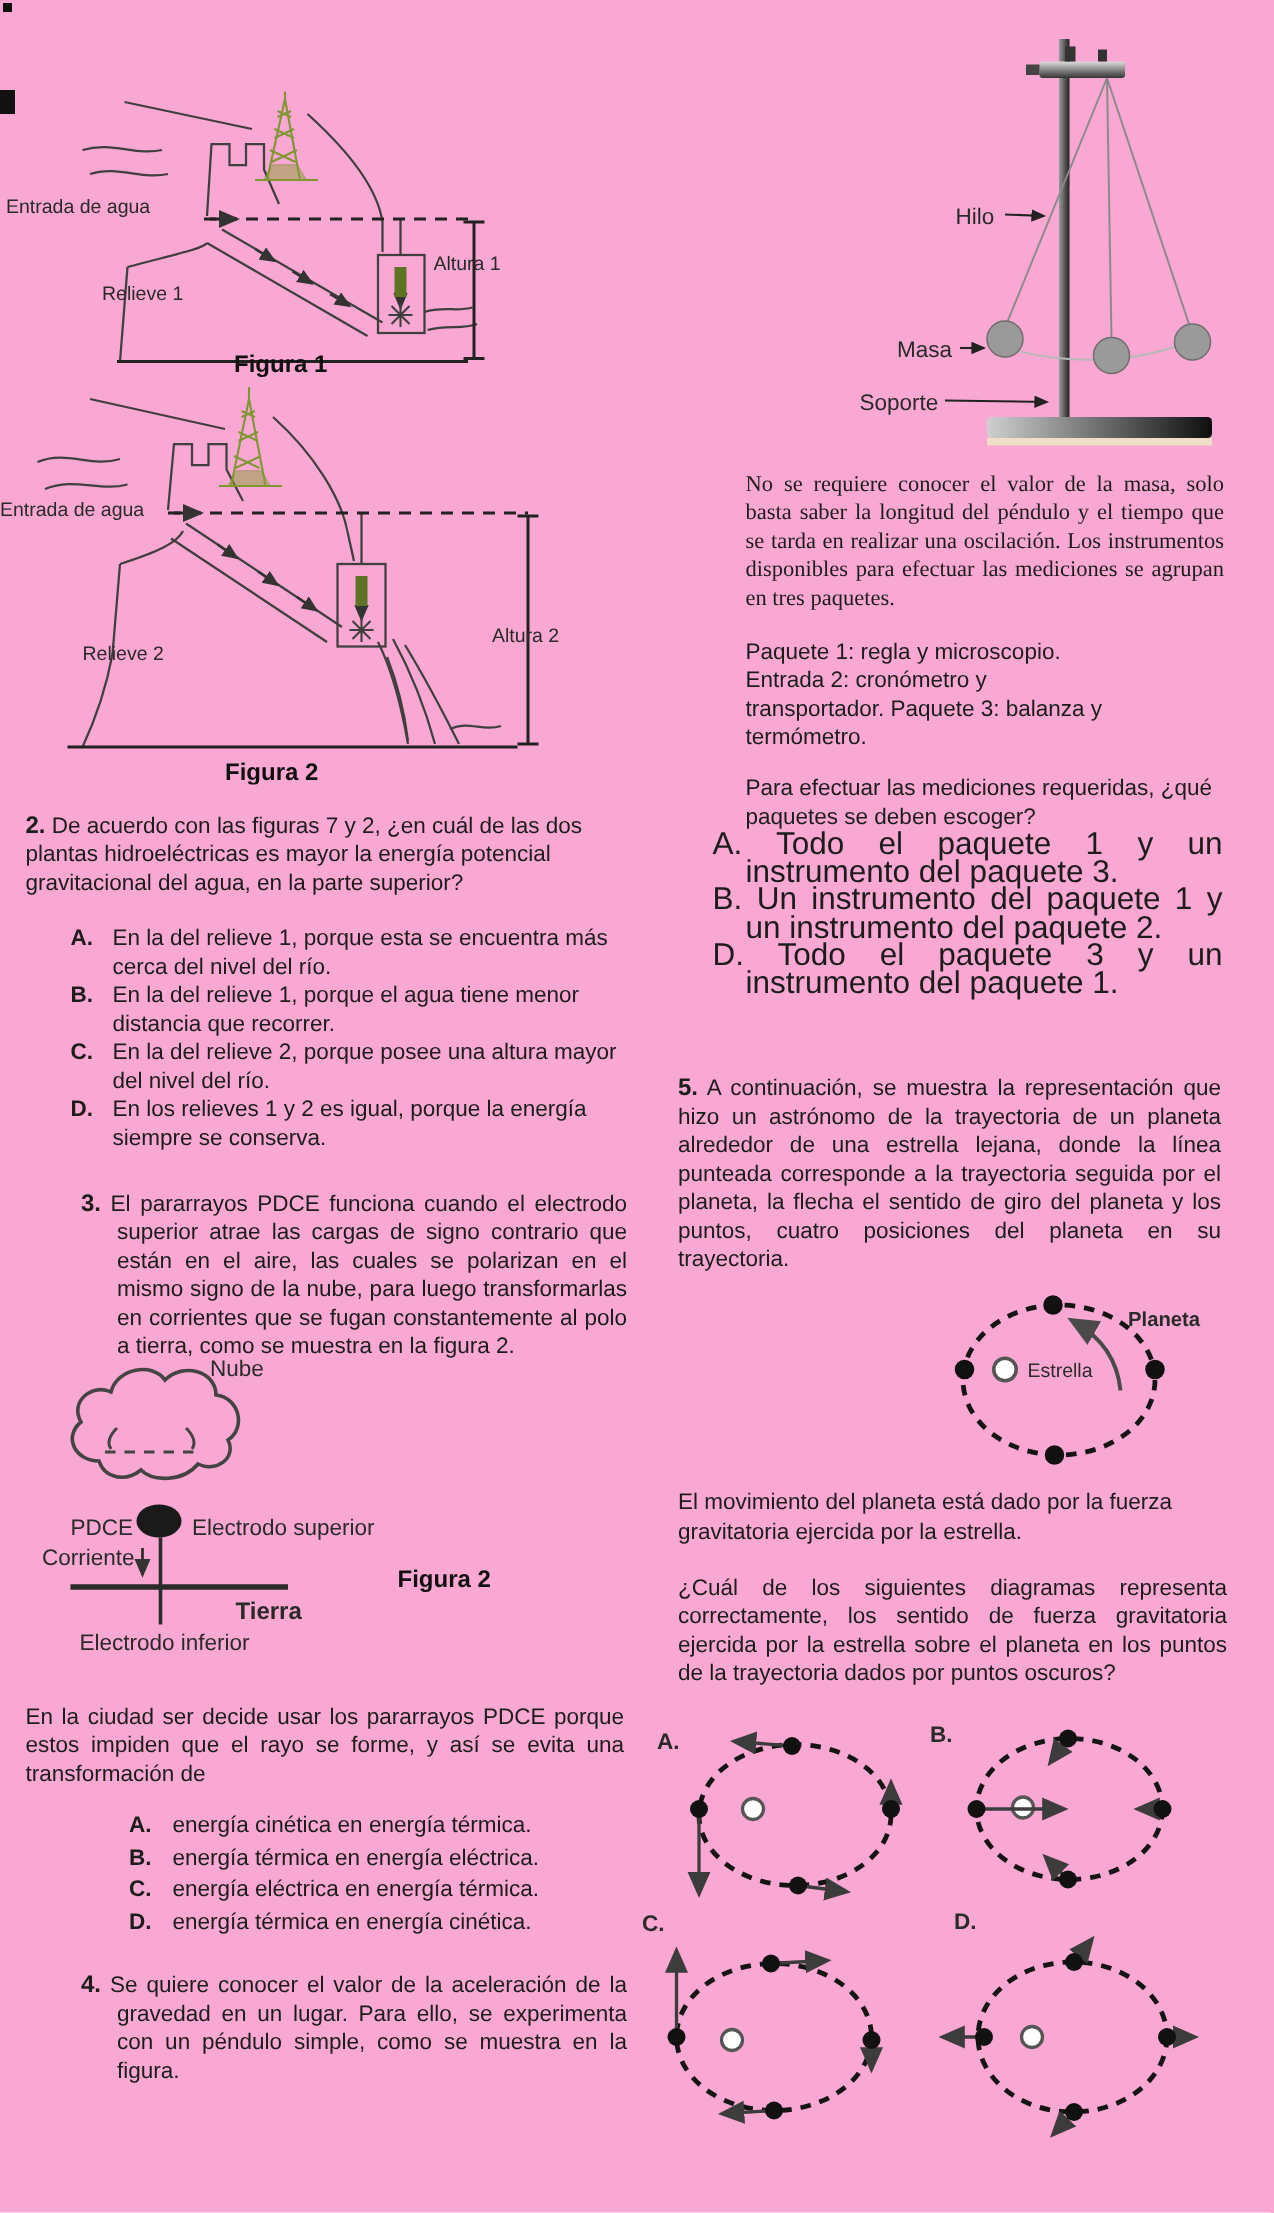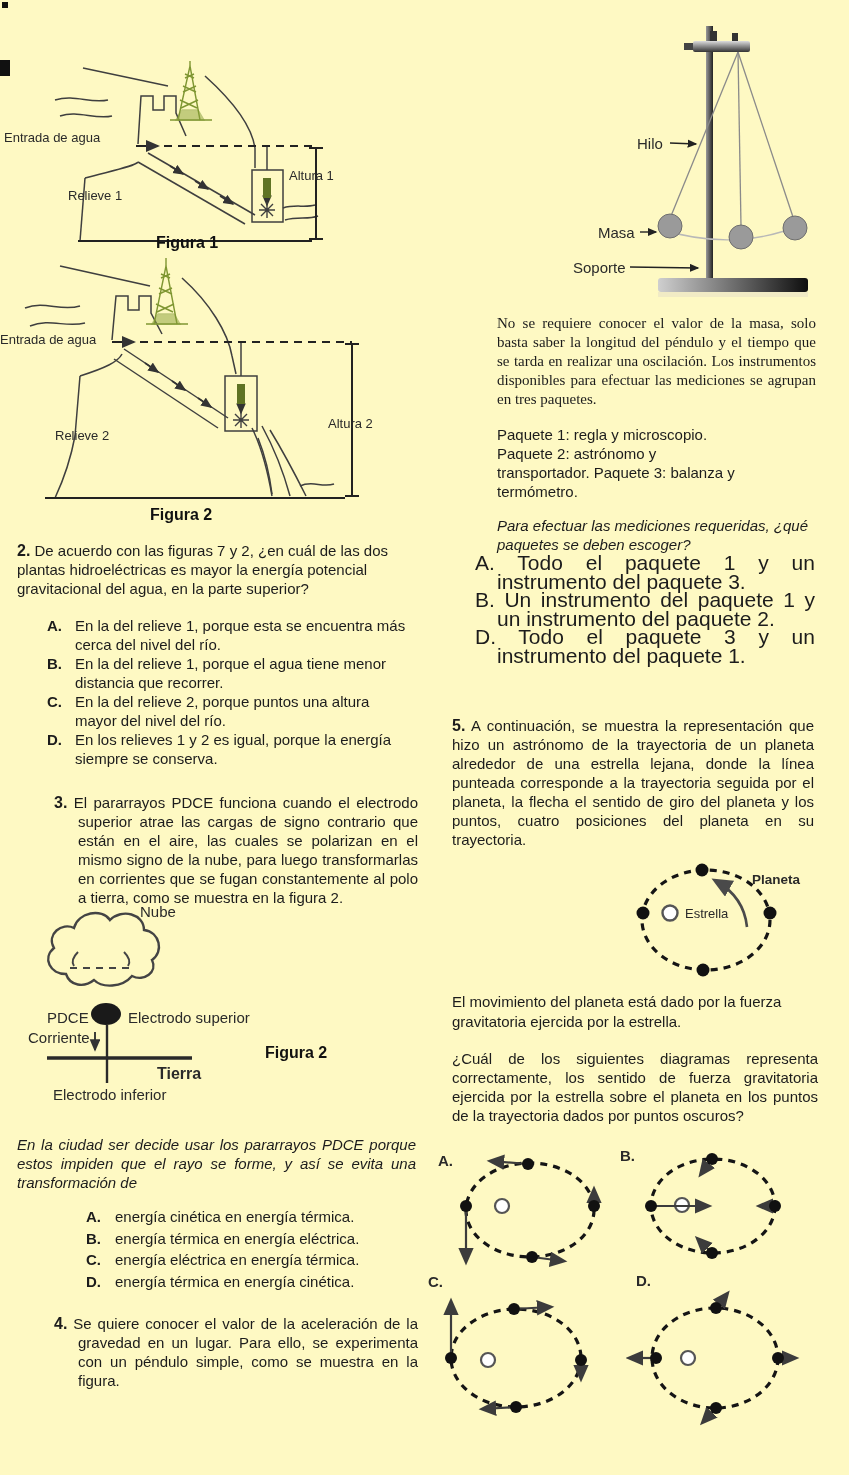--- a/index.html
+++ b/index.html
@@ -1,16 +1,16 @@
 <!DOCTYPE html>
 <html><head>
 <meta charset="utf-8">
 <style>
   html,body{margin:0;padding:0;background:#fff;}
-  .page{position:relative;width:849px;height:1475px;background:#fef9c3;overflow:hidden;
+  .page{position:relative;width:849px;height:1475px;background:#f9a8d4;overflow:hidden;
         font-family:"Liberation Sans",sans-serif;color:#1c1c1c;}
   .abs{position:absolute;}
   p{margin:0;}
   .para{font-size:15px;line-height:19px;}
   .just{text-align:justify;}
   .num{font-weight:bold;font-size:16px;}
   .hang{padding-left:24px;text-indent:-24px;margin-left:40px;}
   .opt{display:flex;font-size:15px;line-height:19px;margin-bottom:0;}
   .opt .let{font-weight:bold;width:28px;flex:0 0 28px;}
   .opt .txt{flex:1;}
@@ -141,21 +141,21 @@
       <div class="opt">
           <span class="let">A.</span>
           <span class="txt">En la del relieve 1, porque esta se encuentra más cerca del nivel del río.</span>
         </div>
       <div class="opt">
           <span class="let">B.</span>
           <span class="txt">En la del relieve 1, porque el agua tiene menor distancia que recorrer.</span>
         </div>
       <div class="opt">
           <span class="let">C.</span>
-          <span class="txt">En la del relieve 2, porque puntos una altura mayor del nivel del río.</span>
+          <span class="txt">En la del relieve 2, porque posee una altura mayor del nivel del río.</span>
         </div>
       <div class="opt">
           <span class="let">D.</span>
           <span class="txt">En los relieves 1 y 2 es igual, porque la energía siempre se conserva.</span>
         </div>
     </div>
   </div>
 
   <div class="abs" style="left:14px;top:793px;width:404px;">
     <p class="para just hang"><span class="num">3.</span> <span>El pararrayos PDCE funciona cuando el electrodo superior atrae las cargas de signo contrario que están en el aire, las cuales se polarizan en el mismo signo de la nube, para luego transformarlas en corrientes que se fugan constantemente al polo a tierra, como se muestra en la figura 2.</span></p>
@@ -181,21 +181,21 @@
     </g>
     <text x="29" y="127" font-size="15">PDCE</text>
     <text x="110" y="127" font-size="15">Electrodo superior</text>
     <text x="10" y="147" font-size="15">Corriente</text>
     <text x="139" y="183" font-size="16" font-weight="bold">Tierra</text>
     <text x="35" y="204" font-size="15">Electrodo inferior</text>
     <text x="247" y="162" class="figcap">Figura 2</text>
     <text x="122" y="21" font-size="15">Nube</text>
   </svg>
 
-  <div class="abs just para" style="left:17px;top:1135px;width:399px;font-style:italic;">En la ciudad ser decide usar los pararrayos PDCE porque estos impiden que el rayo se forme, y así se evita una transformación de</div>
+  <div class="abs just para" style="left:17px;top:1135px;width:399px;">En la ciudad ser decide usar los pararrayos PDCE porque estos impiden que el rayo se forme, y así se evita una transformación de</div>
   <div class="abs" style="left:86px;top:1208px;">
     <div class="opt3">
         <span class="let">A.</span>
         <span>energía cinética en energía térmica.</span>
       </div>
     <div class="opt3">
         <span class="let">B.</span>
         <span>energía térmica en energía eléctrica.</span>
       </div>
     <div class="opt3">
@@ -253,26 +253,26 @@
     </g>
     <text x="77" y="139" font-size="15">Hilo</text>
     <text x="38" y="228" font-size="15">Masa</text>
     <text x="13" y="263" font-size="15">Soporte</text>
   </svg>
 
   <div class="abs para just" style="left:497px;top:314px;width:319px;font-family:Liberation Serif, serif;">No se requiere conocer el valor de la masa, solo basta saber la longitud del péndulo y el tiempo que se tarda en realizar una oscilación. Los instrumentos disponibles para efectuar las mediciones se agrupan en tres paquetes.</div>
 
   <div class="abs para" style="left:497px;top:425px;">
     <div>Paquete 1: regla y microscopio.</div>
-    <div>Paquete 2: astrónomo y</div>
+    <div>Entrada 2: cronómetro y</div>
     <div>transportador. Paquete 3: balanza y</div>
     <div>termómetro.</div>
   </div>
 
-  <div class="abs para" style="left:497px;top:516px;width:319px;font-style:italic;">Para efectuar las mediciones requeridas, ¿qué paquetes se deben escoger?</div>
+  <div class="abs para" style="left:497px;top:516px;width:319px;">Para efectuar las mediciones requeridas, ¿qué paquetes se deben escoger?</div>
 
   <div class="abs" style="left:475px;top:554px;width:340px;">
     <div class="ropt"><span>A.</span> <span>Todo el paquete 1 y un instrumento del paquete 3.</span></div>
     <div class="ropt"><span>B.</span> <span>Un instrumento del paquete 1 y un instrumento del paquete 2.</span></div>
     <div class="ropt"><span>D.</span> <span>Todo el paquete 3 y un instrumento del paquete 1.</span></div>
   </div>
 
   <div class="abs" style="left:452px;top:716px;width:362px;">
     <p class="para just"><span class="num">5.</span> <span>A continuación, se muestra la representación que hizo un astrónomo de la trayectoria de un planeta alrededor de una estrella lejana, donde la línea punteada corresponde a la trayectoria seguida por el planeta, la flecha el sentido de giro del planeta y los puntos, cuatro posiciones del planeta en su trayectoria.</span></p>
   </div>

